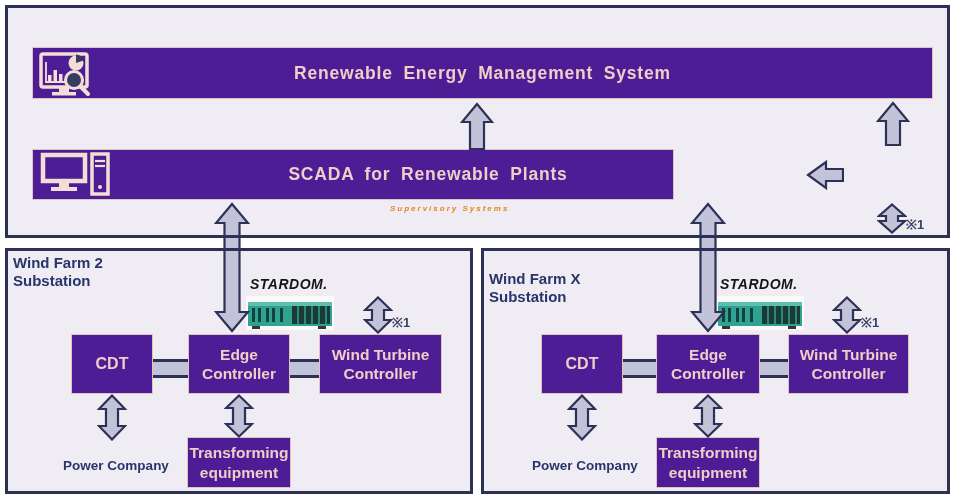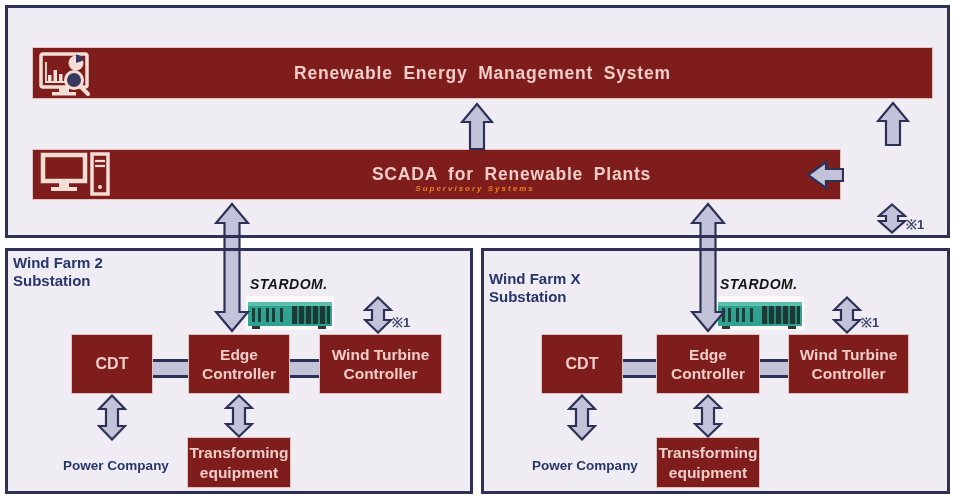--- a/index.html
+++ b/index.html
@@ -1,21 +1,21 @@
 <!DOCTYPE html>
 <html><head>
 <meta charset="utf-8">
 <style>
   * { box-sizing: border-box; margin: 0; padding: 0; }
   html,body { background:#ffffff; }
   body { font-family: "Liberation Sans", sans-serif; }
   #stage { position:relative; width:955px; height:500px; background:#ffffff; overflow:hidden; }
   .abs { position:absolute; }
   .outerbox { border:3px solid #2e3156; background:#efedf3; z-index:0; }
-  .darkbox { background:#7f1d1d; border:1px solid #e2c2c0; color:#f0cdc7;
+  .darkbox { background:#4c1d95; border:1px solid #e2c2c0; color:#f0cdc7;
              display:flex; flex-direction:column; align-items:center; justify-content:center;
              text-align:center; font-weight:bold; z-index:2; }
   .title { color:#28356a; font-weight:bold; font-size:15px; line-height:1.18; z-index:2; }
   .banner-label { font-size:17.5px; letter-spacing:.8px; word-spacing:5px; }
   .boxlabel { font-size:15.5px; line-height:1.25; }
   .pipe { background:#c2c3d8; border-top:3px solid #2e3156; border-bottom:3px solid #2e3156;
           height:19px; z-index:1; }
   .arrow { z-index:3; }
   .arrow svg { display:block; }
   .patch { background:#2e3156; height:3px; z-index:4; }
@@ -48,38 +48,38 @@
       <rect x="21" y="23" width="3.5" height="8" fill="#f3ded6"></rect>
       <circle cx="38" cy="12" r="7.5" fill="#f3ded6"></circle>
       <path d="M38 12 L38 3.5 A8.5 8.5 0 0 1 45.5 9.5 Z" fill="#383b5f"></path>
       <rect x="21" y="36" width="10" height="5" fill="#f3ded6"></rect>
       <rect x="14" y="41" width="24" height="3.5" fill="#f3ded6"></rect>
       <circle cx="36" cy="29" r="8.5" fill="#383b5f" stroke="#f3ded6" stroke-width="3"></circle>
       <line x1="42.5" y1="35.5" x2="50" y2="43" stroke="#f3ded6" stroke-width="4" stroke-linecap="round"></line>
     </svg>
   </div>
 
-  <div class="abs darkbox banner-label" style="left:32px; top:149px; width:809px; height:51px; padding-left:150px;">
+  <div class="abs darkbox banner-label" style="left:32px; top:149px; width:642px; height:51px; padding-left:150px;">
     <span>SCADA for Renewable Plants</span>
   </div>
 
   <div class="abs" style="left:40px; top:152px; z-index:3;">
     <svg width="72" height="46" viewBox="0 0 72 46">
       <rect x="3" y="3" width="42" height="26" fill="none" stroke="#f3ded6" stroke-width="4.5"></rect>
       <rect x="19" y="29" width="10" height="6" fill="#f3ded6"></rect>
       <rect x="11" y="35" width="26" height="4" fill="#f3ded6"></rect>
       <rect x="52" y="2" width="16" height="40" fill="none" stroke="#f3ded6" stroke-width="3.5"></rect>
       <line x1="55" y1="9" x2="65" y2="9" stroke="#f3ded6" stroke-width="2.2"></line>
       <line x1="55" y1="14" x2="65" y2="14" stroke="#f3ded6" stroke-width="2.2"></line>
       <circle cx="60" cy="35" r="2" fill="#f3ded6"></circle>
     </svg>
   </div>
 
 
-  <div class="abs" style="left:390px; top:184px; width:170px; text-align:center; z-index:3;">
+  <div class="abs" style="left:390px; top:204px; width:170px; text-align:left; z-index:3;">
     <div class="ft-tag">Supervisory Systems</div>
   </div>
 
   <div class="abs arrow" style="left:460px; top:102px;">
     <svg width="34" height="48" viewBox="0 0 34 48">
       <polygon points="17,2 32,20 24,20 24,47 10,47 10,20 2,20" fill="#c2c3d8" stroke="#2e3156" stroke-width="2.2"></polygon>
     </svg>
   </div>
 
   <div class="abs arrow" style="left:876px; top:101px;">

